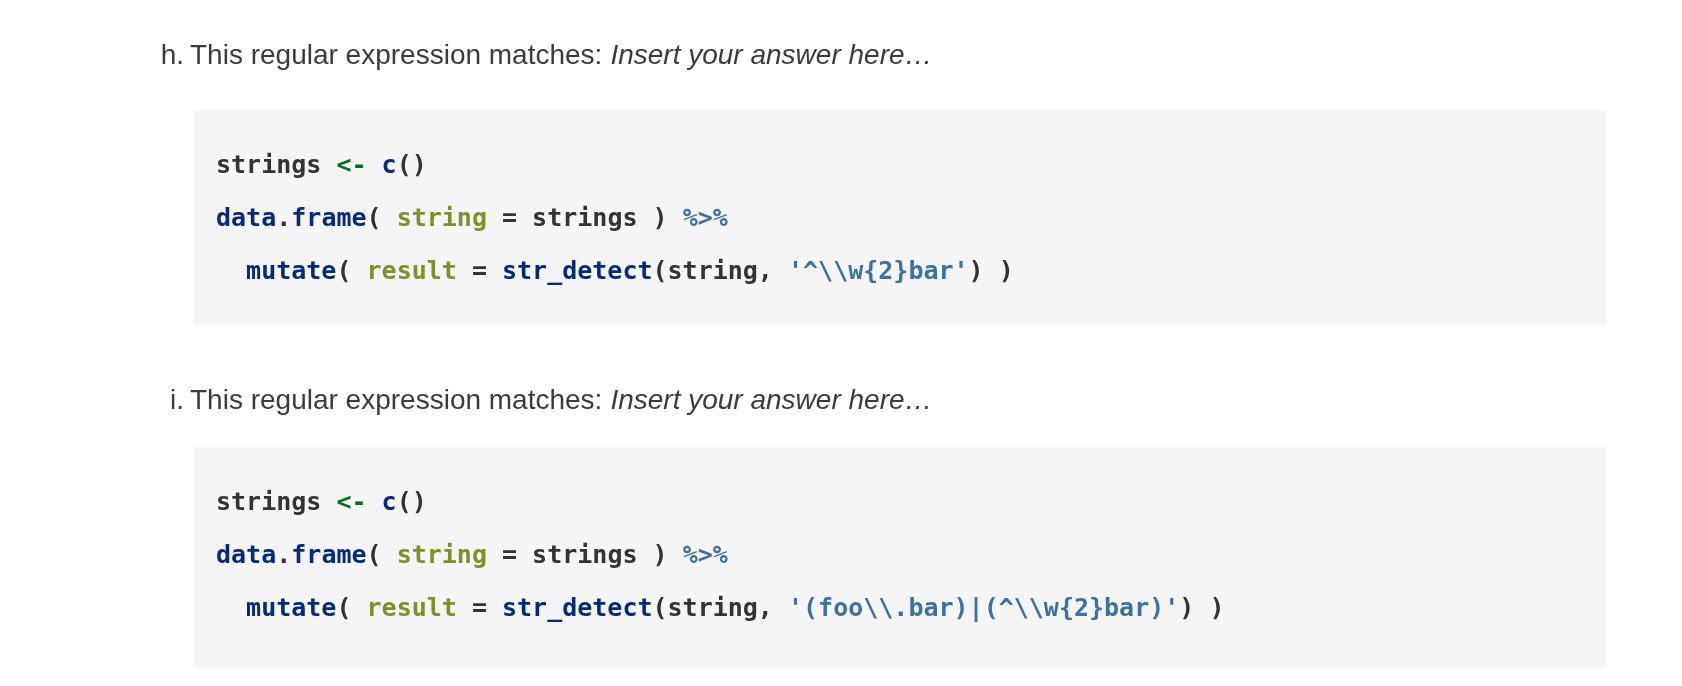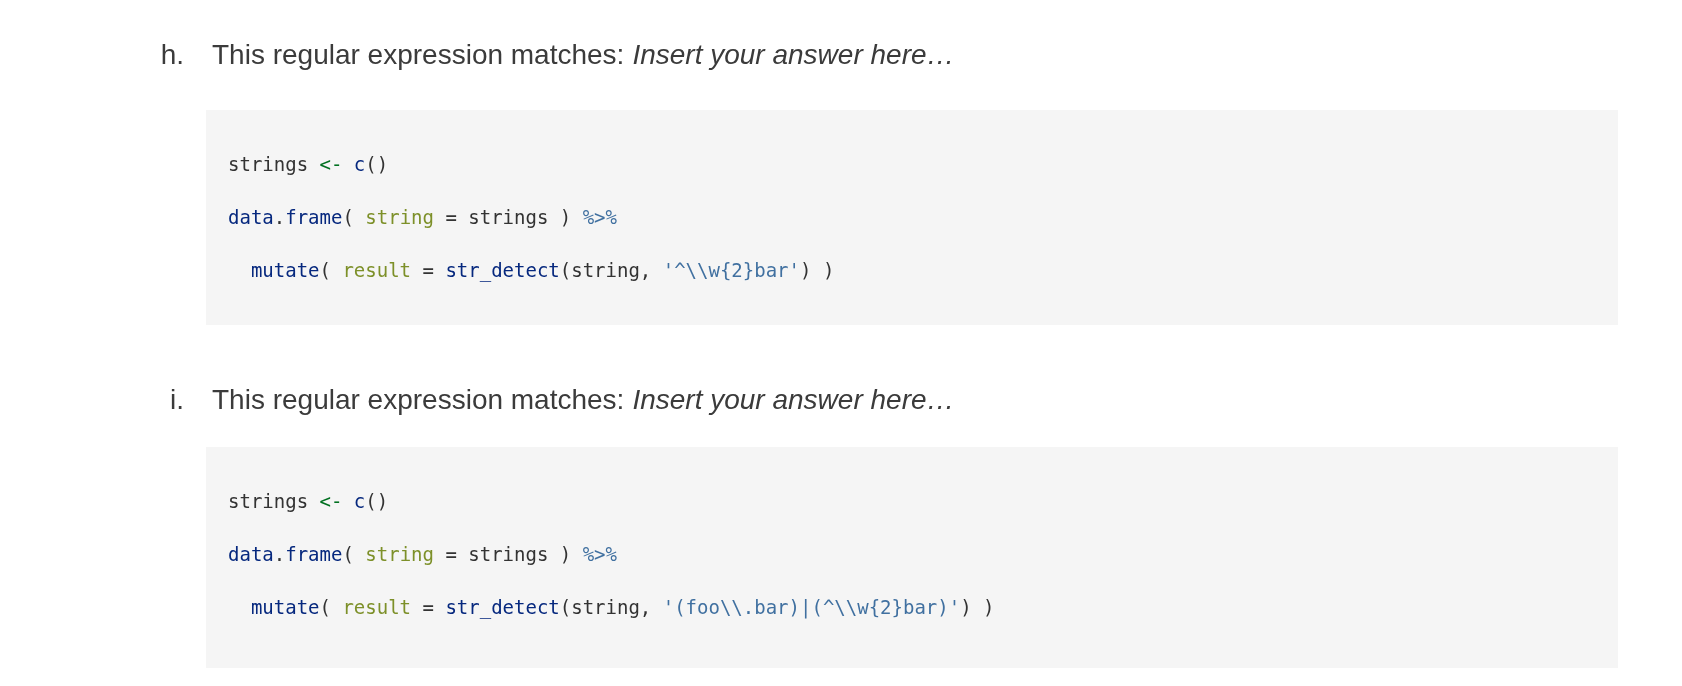--- a/index.html
+++ b/index.html
@@ -27,41 +27,42 @@
     color: var(--heading_color, #3b3b3b);
     white-space: nowrap;
   }
   .list-item .marker {
     display: inline-block;
     width: 44px;
     text-align: right;
     flex: 0 0 44px;
   }
   .list-item .prompt {
-    margin-left: 28px;
+    margin-left: 6px;
   }
   .list-item em {
     font-style: italic;
     margin-left: 8px;
   }
   .item-h { left: 140px; top: 38px; }
   .item-i { left: 140px; top: 383px; }
 
   .code-block {
     position: absolute;
-    left: 206px;
+    left: 194px;
     width: 1412px;
     box-sizing: border-box;
     margin: 0;
     background: var(--code_bg, #f5f5f5);
     padding: 28px 22px;
     font-family: "DejaVu Sans Mono", monospace;
-    font-size: 19px;
+    font-size: 25px;
     line-height: 53px;
     color: var(--normal, #333333);
+    font-weight: bold;
   }
   .block-1 { top: 110px; }
   .block-2 { top: 447px; padding-bottom: 34px; }
 
   .code-line { white-space: pre; }
 
   .tok-nm { color: var(--normal, #333333); }
   .tok-fu { color: var(--function, #06287e); }
   .tok-ot { color: var(--operator, #007020); }
   .tok-at { color: var(--attribute, #7d9029); }

